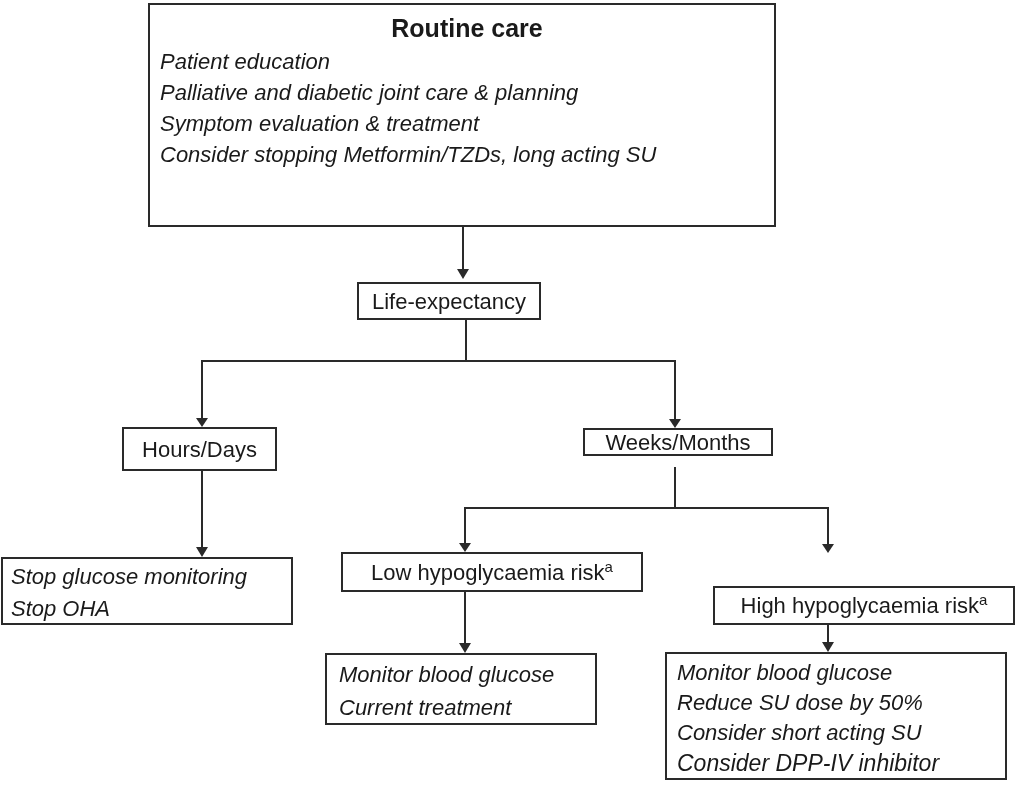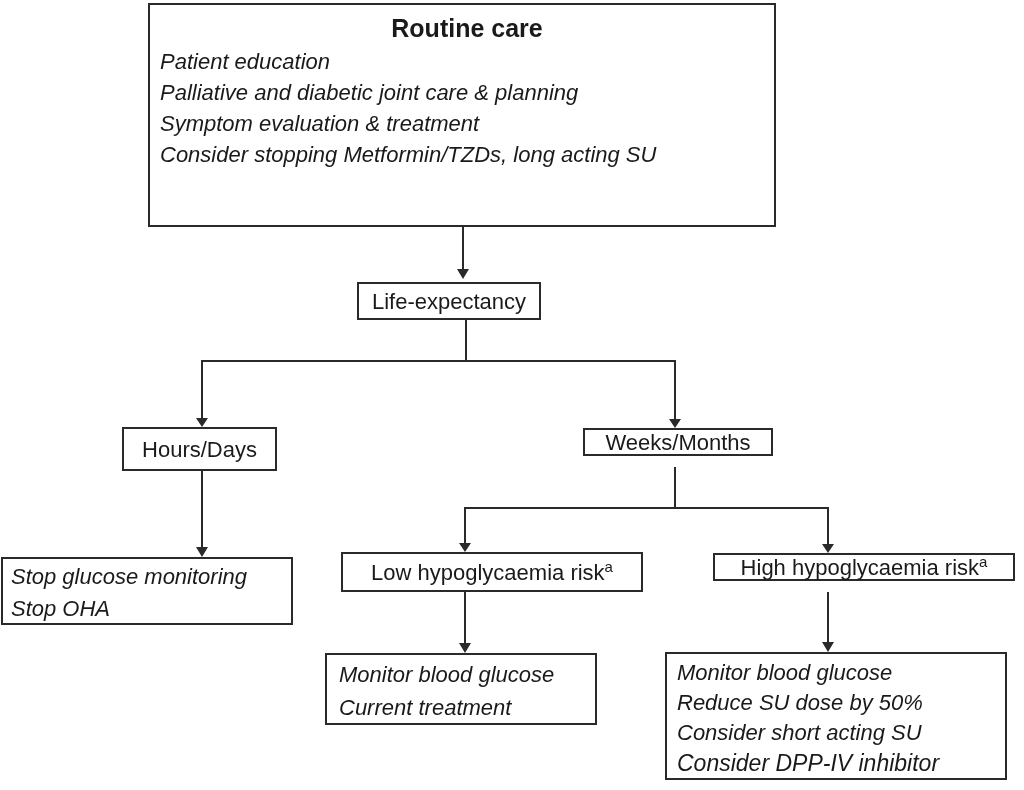--- a/index.html
+++ b/index.html
@@ -56,21 +56,21 @@
     left: 583px; top: 428px; width: 190px; height: 28px;
   }
   #stop-care {
     left: 1px; top: 557px; width: 292px; height: 68px;
     padding: 2px 0 16px 8px; line-height: 32px;
   }
   #low-risk {
     left: 315px; top: 552px; width: 302px; height: 40px; margin-left: 26px;
   }
   #high-risk {
-    left: 713px; top: 553px; width: 302px; height: 28px; align-items: center;
+    left: 713px; top: 586px; width: 302px; height: 39px; align-items: center;
   }
   #monitor-current {
     left: 325px; top: 653px; width: 272px; height: 72px;
     padding: 3px 0 0 12px; line-height: 33px;
   }
   #monitor-high-risk {
     left: 665px; top: 652px; width: 342px; height: 128px;
     padding: 4px 0 0 10px; line-height: 30px;
   }
   #monitor-high-risk .box-line:last-child {

